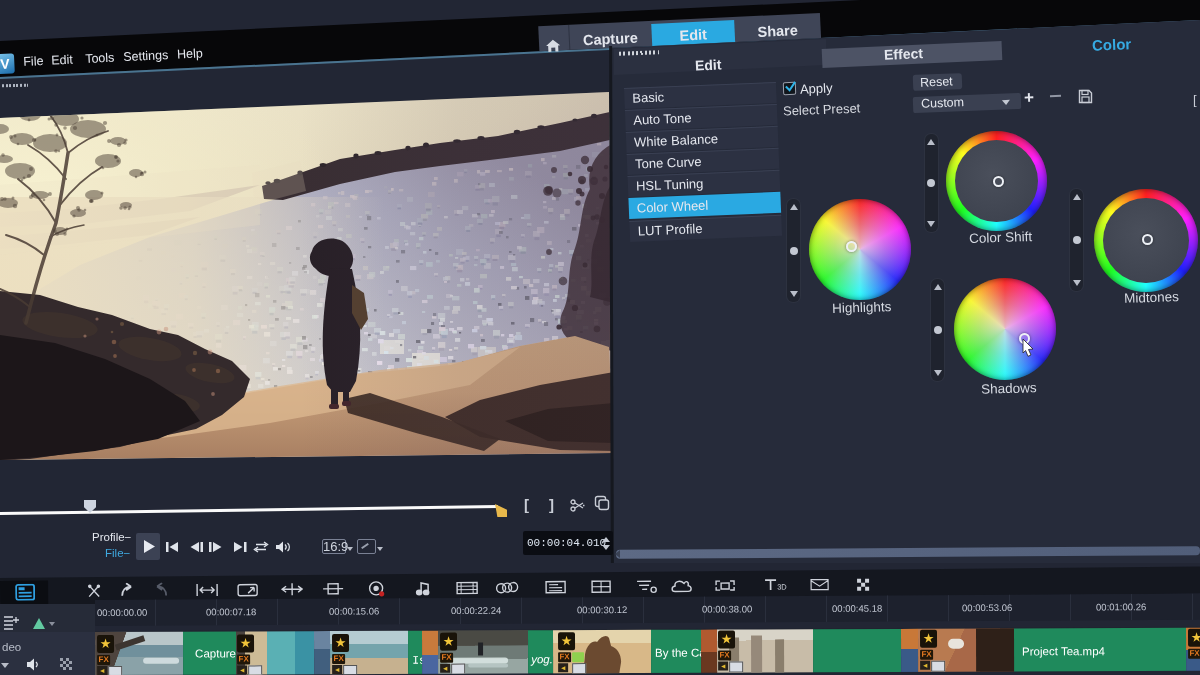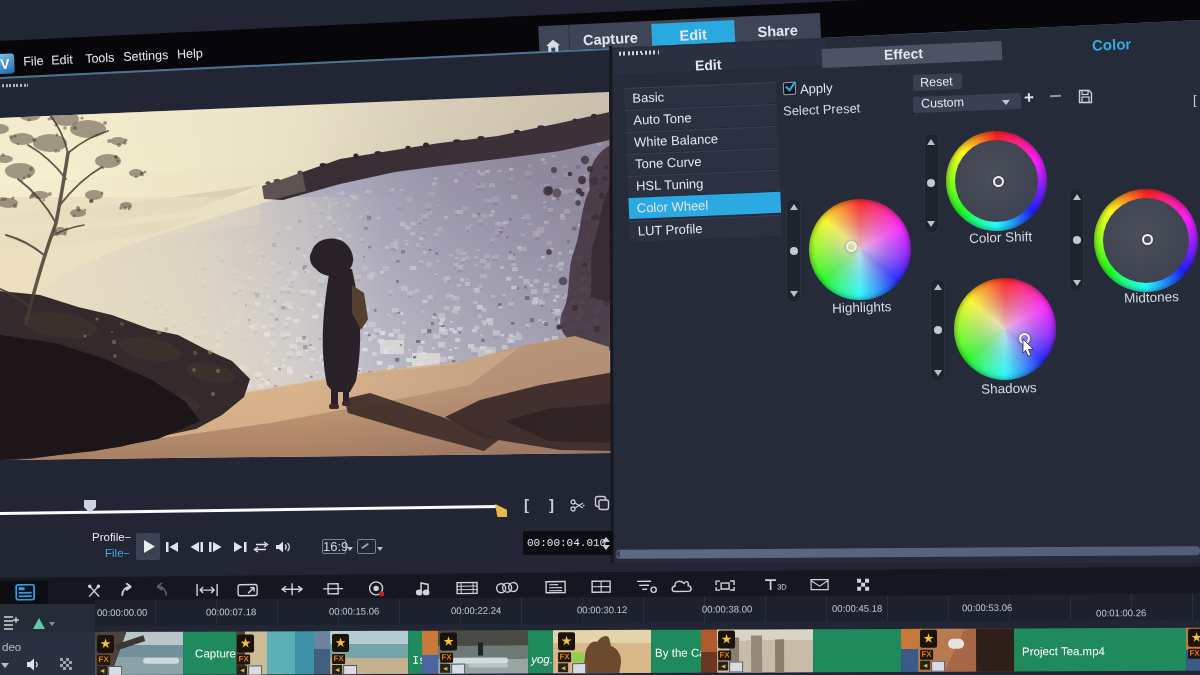--- a/index.html
+++ b/index.html
@@ -1506,21 +1506,21 @@
 <div class="abs" style="left:95px;top:600px;width:1110px;height:26px;background:#1d212d;transform:rotate(-0.32deg);transform-origin:0 0;" id="ruler">
   <div class="abs" style="left:0;top:0;width:1110px;height:26px;background:repeating-linear-gradient(90deg,transparent 0 60px,#2a2f3d 60px 61px);"></div>
   <div class="abs" style="left:2px;top:7px;font-size:9.5px;color:#c2c7d2;">00:00:00.00</div>
   <div class="abs" style="left:111px;top:7px;font-size:9.5px;color:#c2c7d2;">00:00:07.18</div>
   <div class="abs" style="left:234px;top:7px;font-size:9.5px;color:#c2c7d2;">00:00:15.06</div>
   <div class="abs" style="left:356px;top:7px;font-size:9.5px;color:#c2c7d2;">00:00:22.24</div>
   <div class="abs" style="left:482px;top:7px;font-size:9.5px;color:#c2c7d2;">00:00:30.12</div>
   <div class="abs" style="left:607px;top:7px;font-size:9.5px;color:#c2c7d2;">00:00:38.00</div>
   <div class="abs" style="left:737px;top:7px;font-size:9.5px;color:#c2c7d2;">00:00:45.18</div>
   <div class="abs" style="left:867px;top:7px;font-size:9.5px;color:#c2c7d2;">00:00:53.06</div>
-  <div class="abs" style="left:1001px;top:7px;font-size:9.5px;color:#c2c7d2;margin-top:6px;">00:01:00.26</div>
+  <div class="abs" style="left:1001px;top:7px;font-size:9.5px;color:#c2c7d2;">00:01:00.26</div>
 </div>
 
 <div class="abs" style="left:0;top:604px;width:95px;height:28px;background:#262b38;"></div>
 <svg class="abs" style="left:3px;top:615px;" width="16" height="15" viewBox="0 0 16 15">
   <path d="M1,2 L10,2 M1,6 L10,6 M1,10 L10,10 M1,14 L10,14" stroke="#d2d6de" stroke-width="1.6"></path>
   <path d="M13,2 L13,8 M10,5 L16,5" stroke="#d2d6de" stroke-width="1.3"></path>
 </svg>
 <div class="abs" style="left:33px;top:618px;width:0;height:0;border-left:6.5px solid transparent;border-right:6.5px solid transparent;border-bottom:11px solid #62c9a0;"></div>
 <div class="abs" style="left:49px;top:622px;width:0;height:0;border-left:3px solid transparent;border-right:3px solid transparent;border-top:4px solid #8a8f9c;"></div>
 

